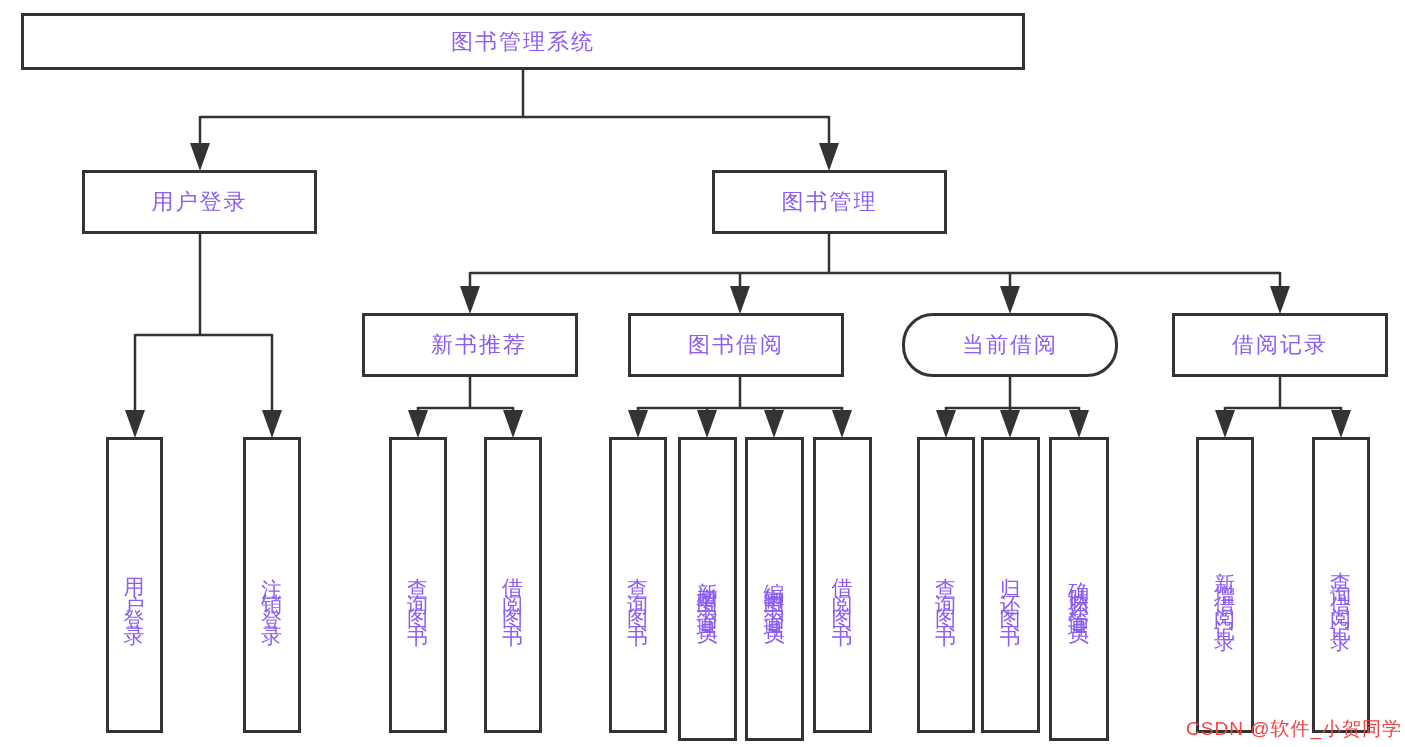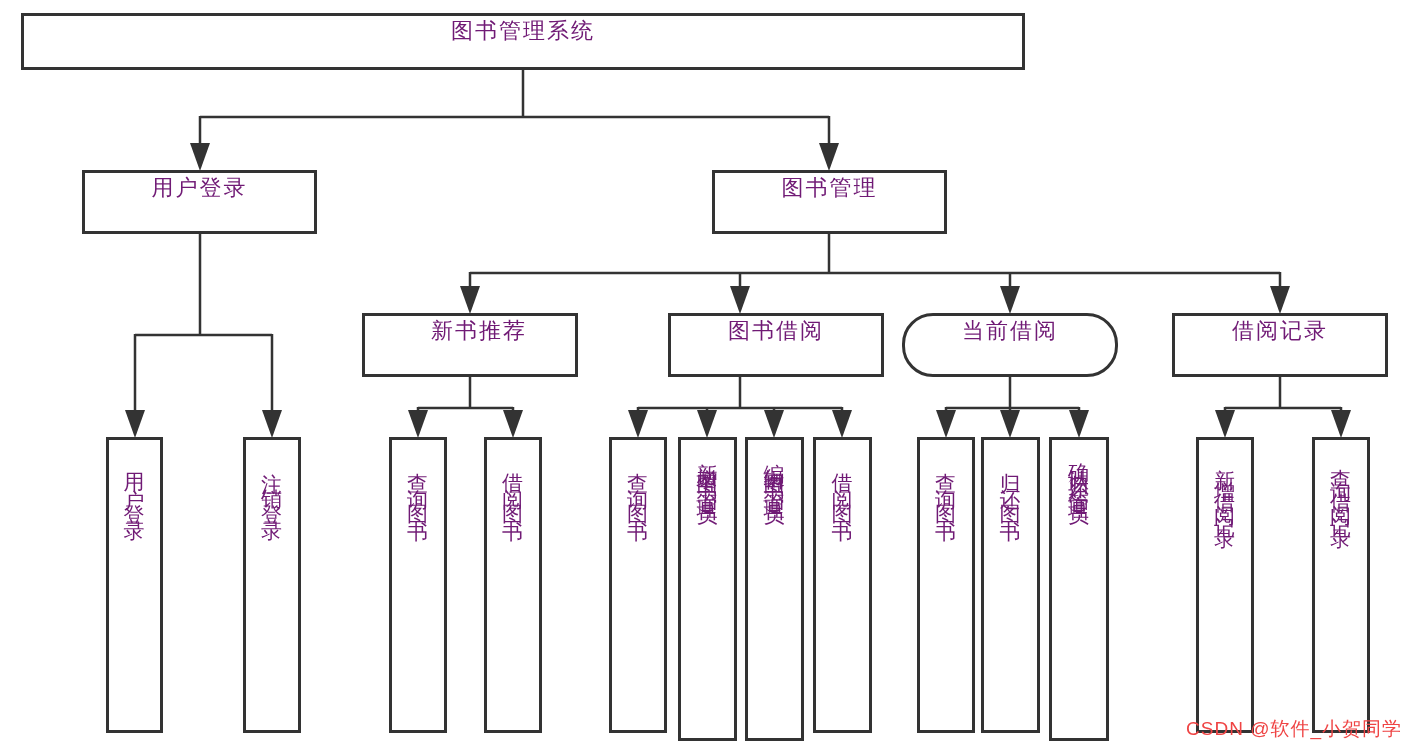--- a/index.html
+++ b/index.html
@@ -15,24 +15,24 @@
     position: absolute;
     left: 0; top: 0;
     width: 1405px; height: 747px;
     z-index: 1;
   }
   .box {
     position: absolute;
     box-sizing: border-box;
     background: #ffffff;
     border: 3px solid #333333;
-    color: #701a75;
+    color: #8b5cf6;
     z-index: 2;
     display: flex;
-    align-items: flex-start;
+    align-items: center;
     justify-content: center;
   }
   .hbox {
     font-size: 22px;
     font-weight: 500;
     letter-spacing: 2px;
     white-space: nowrap;
   }
   .vbox { font-size: 21px; font-weight: 500; }
   .vbox .vtext {
@@ -110,21 +110,21 @@
   <div class="box hbox" style="left:82px; top:170px; width:235px; height:64px;">
     <span>用户登录</span>
   </div>
   <div class="box hbox" style="left:712px; top:170px; width:235px; height:64px;">
     <span>图书管理</span>
   </div>
 
   <div class="box hbox" style="left:362px; top:313px; width:216px; height:64px;padding-left:18px;">
     <span>新书推荐</span>
   </div>
-  <div class="box hbox" style="left:668px; top:313px; width:216px; height:64px;">
+  <div class="box hbox" style="left:628px; top:313px; width:216px; height:64px;">
     <span>图书借阅</span>
   </div>
   <div class="box hbox" style="left:902px; top:313px; width:216px; height:64px;border-radius:31px;">
     <span>当前借阅</span>
   </div>
   <div class="box hbox" style="left:1172px; top:313px; width:216px; height:64px;">
     <span>借阅记录</span>
   </div>
 
   <div class="box vbox" style="left:106px; top:437px; width:57px; height:296px;">

